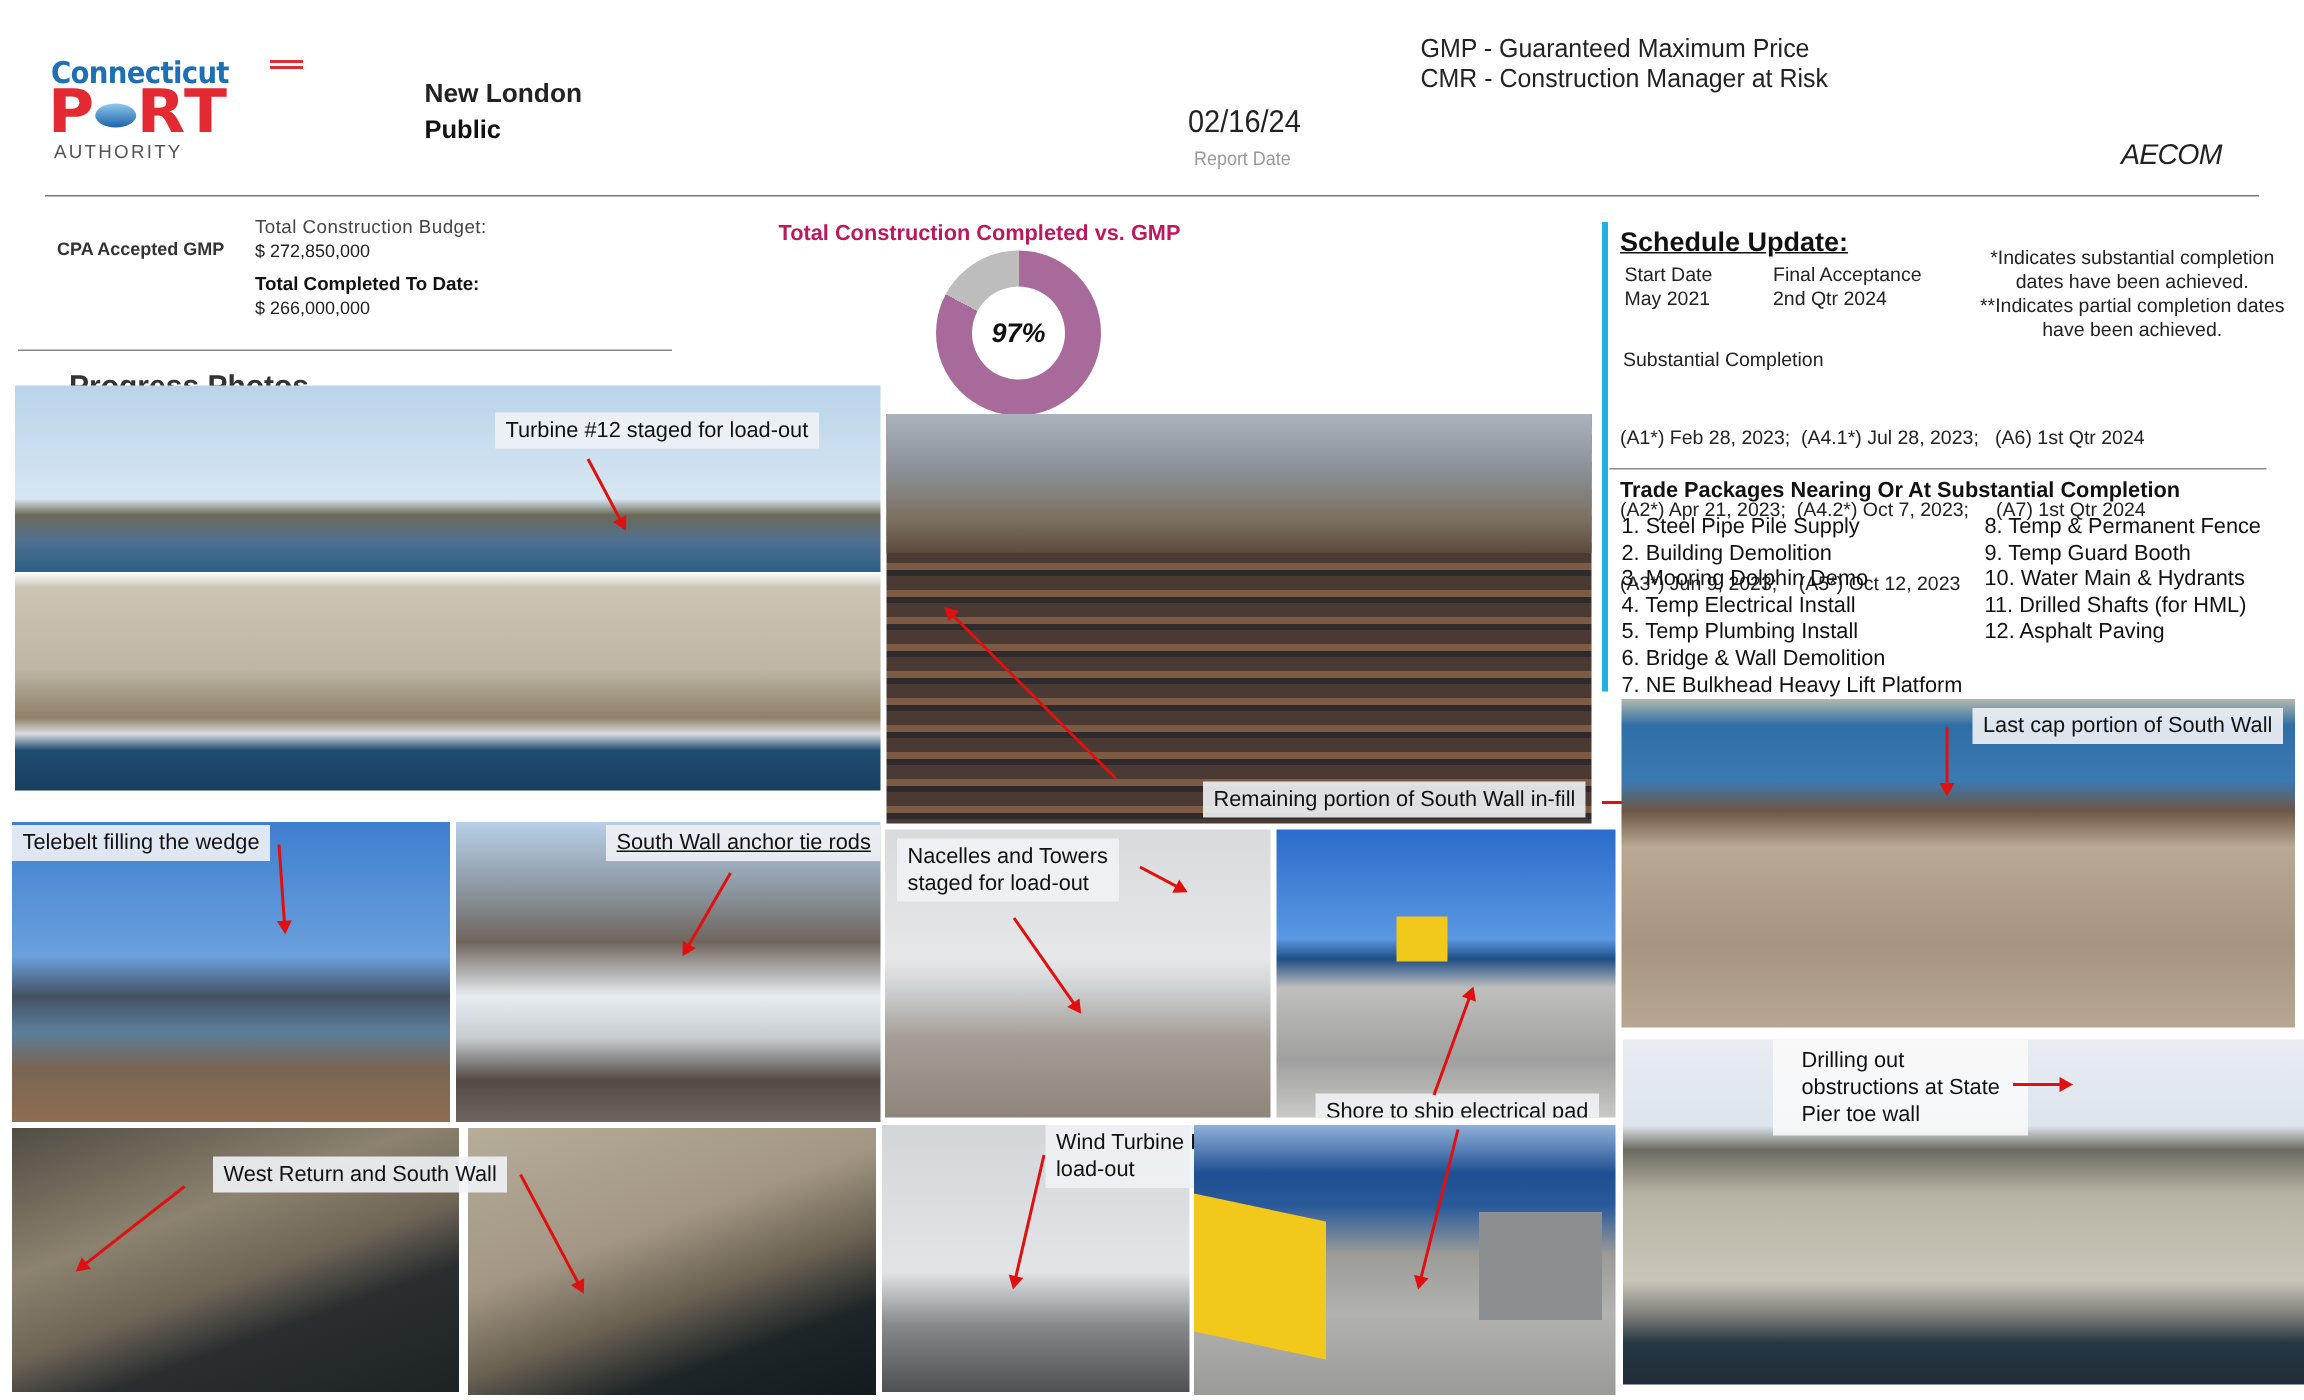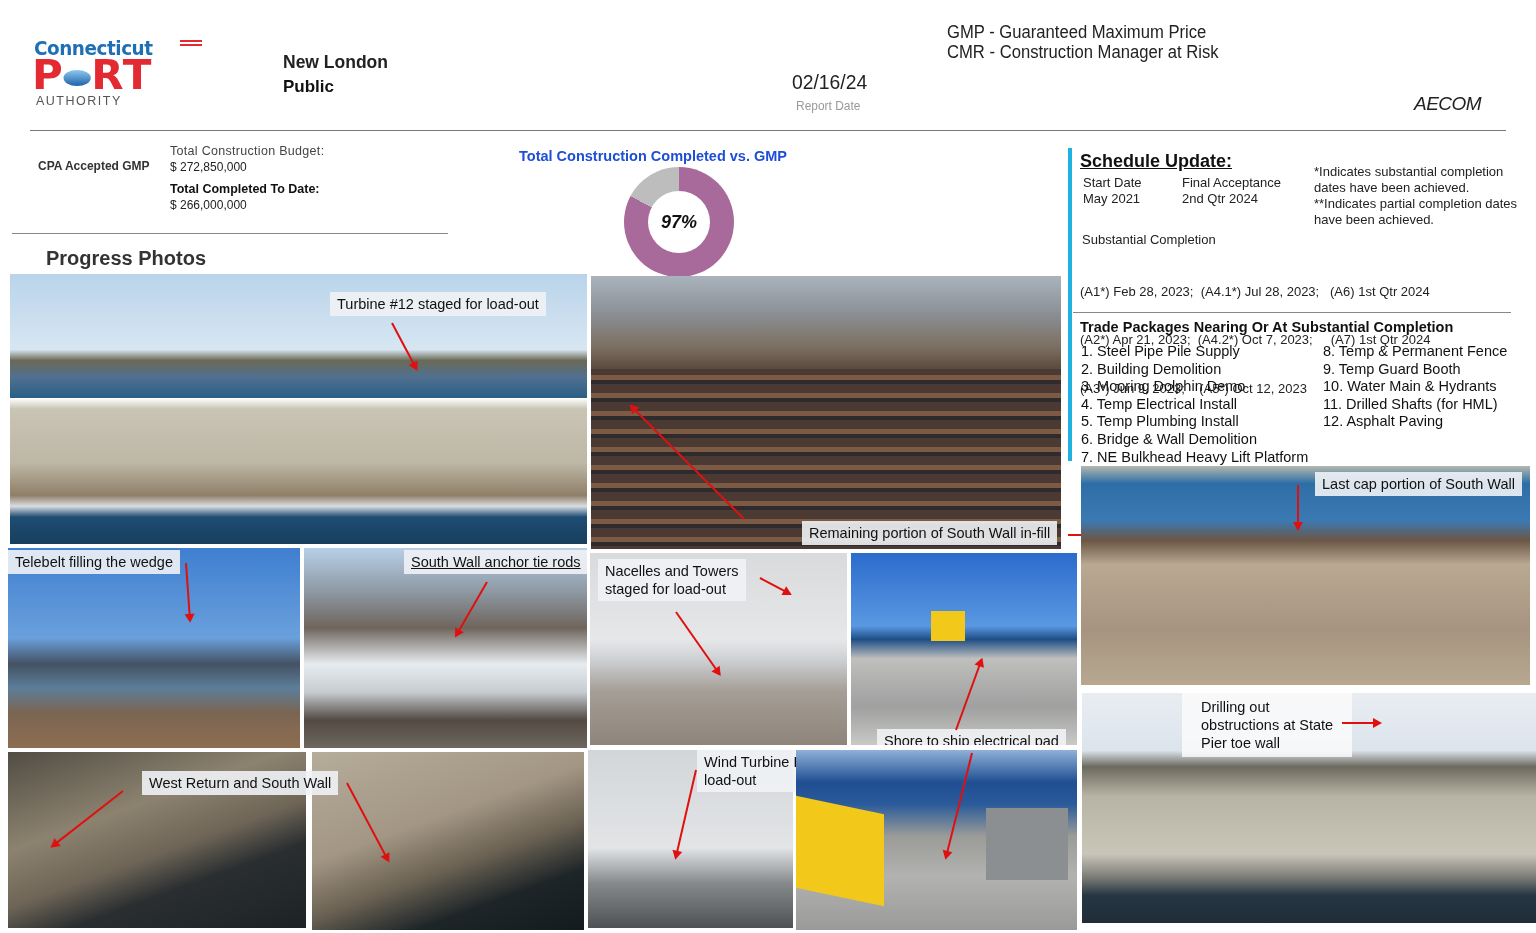--- a/index.html
+++ b/index.html
@@ -27,42 +27,42 @@
   
   .gmp-label { left: 38px; top: 159px; font-weight: bold; font-size: 12px; color: #333; }
   .budget { left: 170px; top: 143px; font-size: 12.5px; color: #333; line-height: 16px; }
   .budget .lbl { color: #444; letter-spacing: 0.3px; text-align: center; }
   .budget .val { font-size: 12px; color: #222; }
   .budget .lbl2 { margin-top: 6px; font-weight: bold; color: #111; }
   .rule-budget { left: 12px; top: 233px; width: 436px; height: 1px; background: #888; }
   .progress-title { left: 46px; top: 247px; font-weight: bold; font-size: 20px; color: #333; }
 
   
-  .chart-title { left: 519px; top: 148px; font-weight: bold; font-size: 14.5px; color: #1d4ed8; }
+  .chart-title { left: 519px; top: 148px; font-weight: bold; font-size: 14.5px; color: #be185d; }
   .donut { left: 624px; top: 167px; width: 110px; height: 110px; border-radius: 50%; }
   .donut-hole { position: absolute; left: 24px; top: 24px; width: 62px; height: 62px; border-radius: 50%; background: #fff; display: flex; align-items: center; justify-content: center; font-weight: bold; font-style: italic; font-size: 18px; color: #111; }
 
   
   .sched-bar { left: 1068px; top: 148px; width: 4px; height: 313px; background: #1fb1e0; }
   .sched-title { left: 1080px; top: 151px; font-weight: bold; font-size: 18px; text-decoration: underline; color: #111; }
   .sched-col { font-size: 13px; line-height: 16px; color: #222; }
-  .note { left: 1314px; top: 164px; font-size: 13px; line-height: 16px; color: #222; width: 215px; }
+  .note { left: 1314px; top: 164px; font-size: 13px; line-height: 16px; color: #222; width: 215px; text-align: center; }
   .subcomp-title { left: 1082px; top: 232px; font-size: 13px; color: #222; }
   .subcomp { left: 1080px; top: 251px; font-size: 13px; line-height: 16.3px; color: #222; white-space: pre; }
   .rule-sched { left: 1073px; top: 312px; width: 438px; height: 1px; background: #888; }
   .trade-title { left: 1080px; top: 319px; font-weight: bold; font-size: 14.5px; color: #111; }
   .trade-list { font-size: 14.5px; line-height: 17.6px; color: #111; list-style: none; }
 
   
   .photo { position: absolute; overflow: hidden; }
   .cap { position: absolute; background: rgba(240,242,245,0.9); color: #111; font-size: 14.5px; padding: 3px 7px; line-height: 18px; white-space: nowrap; }
   .arrow { position: absolute; height: 2px; background: #e01010; transform-origin: 0 50%; }
   .arrow::after { content: ""; position: absolute; right: -2px; top: -4px; border-left: 9px solid #e01010; border-top: 5px solid transparent; border-bottom: 5px solid transparent; }
 
-  .p1 { left: 10px; top: 274px; width: 577px; height: 270px;
+  .p1 { left: 10px; top: 257px; width: 577px; height: 270px;
         background:
           linear-gradient(180deg, #b9d4ea 0%, #d7e6f2 28%, #6b6a56 32%, #51708f 38%, #2a5f86 46%, transparent 46%),
           linear-gradient(180deg, transparent 46%, #c9c4b4 50%, #bdb7a6 70%, #8f7f67 82%, #d9dde1 86%, #1f4d73 90%, #173e5e 100%); }
   .p2 { left: 591px; top: 276px; width: 470px; height: 273px;
         background:
           linear-gradient(180deg, #aab3bd 0%, #8a8f94 14%, #7c6f60 26%, #5b4a3e 34%, transparent 34%),
           repeating-linear-gradient(180deg, #4a3a33 0 9px, #7d5a44 9px 14px, #2f2b2c 14px 18px); }
   .p3 { left: 8px; top: 548px; width: 292px; height: 200px; background: linear-gradient(180deg, #3f7fd0 0%, #6aa0dc 45%, #445263 58%, #5c7e9a 70%, #7a6553 82%, #8d6e50 100%); }
   .p4 { left: 304px; top: 548px; width: 283px; height: 200px; background: linear-gradient(180deg, #b8cfe8 0%, #8d98a2 22%, #6f655d 40%, #e7ecf0 58%, #c7ccd1 72%, #534a43 86%, #6d6760 100%); }
   .p5 { left: 590px; top: 553px; width: 257px; height: 192px; background: linear-gradient(180deg, #d8dadb 0%, #e6e7e8 45%, #cfd2d5 55%, #a59e96 72%, #8e847a 100%); }

